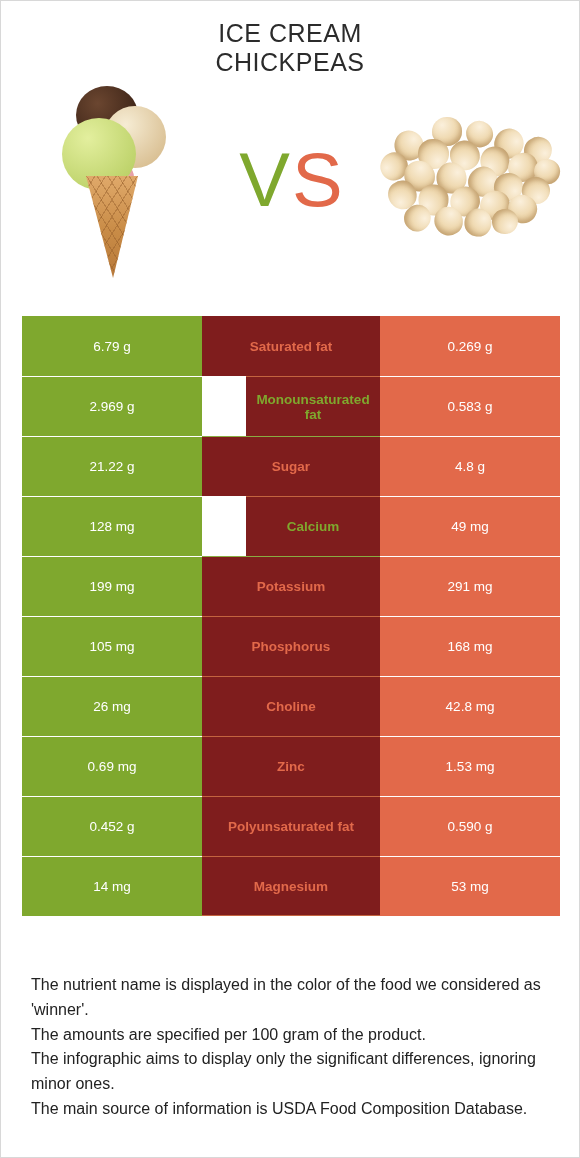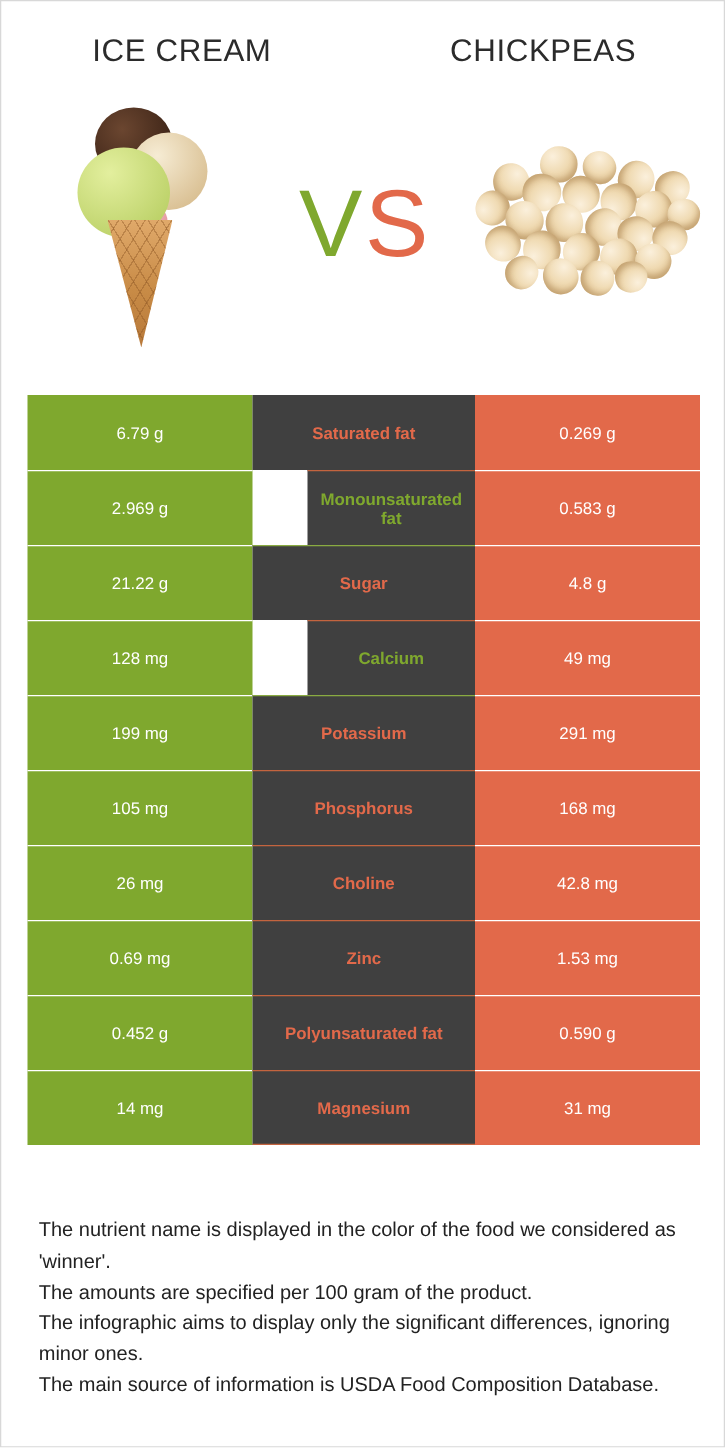--- a/index.html
+++ b/index.html
@@ -22,20 +22,21 @@
   }
 
   
   .titles {
     position: absolute;
     top: 18px;
     left: 0;
     width: 100%;
     height: 44px;
     display: flex;
+    flex-direction: column;
   }
   .title-cell {
     flex: 1;
     display: flex;
     align-items: center;
     justify-content: center;
   }
   .title-text {
     font-size: 25px;
     letter-spacing: 0.5px;
@@ -159,21 +160,21 @@
     font-weight: 400;
   }
   .cell-left  { background: #7fa82e; }
   .cell-right { background: #e2694a; }
 
   .cell-mid {
     flex: 1;
     display: flex;
     align-items: center;
     justify-content: center;
-    background: #404040;
+    background: #7f1d1d;
     font-size: 13.5px;
     font-weight: 700;
     text-align: center;
     padding: 0 6px;
   }
 
   .row + .row .cell-left  { border-top: 1px solid #ffffff; }
   .row + .row .cell-right { border-top: 1px solid #ffffff; }
   .row + .row .cell-mid   { border-top: 1px solid transparent; }
 
@@ -308,21 +309,21 @@
         <div class="cell-right">1.53 mg</div>
       </div>
       <div class="row win-orange">
         <div class="cell-left">0.452 g</div>
         <div class="cell-mid lbl-orange">Polyunsaturated fat</div>
         <div class="cell-right">0.590 g</div>
       </div>
       <div class="row win-orange">
         <div class="cell-left">14 mg</div>
         <div class="cell-mid lbl-orange">Magnesium</div>
-        <div class="cell-right">31 mg</div>
+        <div class="cell-right">53 mg</div>
       </div>
     </div>
 
   <div class="footer">
     <p>The nutrient name is displayed in the color of the food we considered as 'winner'.</p>
     <p>The amounts are specified per 100 gram of the product.</p>
     <p>The infographic aims to display only the significant differences, ignoring minor ones.</p>
     <p>The main source of information is USDA Food Composition Database.</p>
   </div>
 

